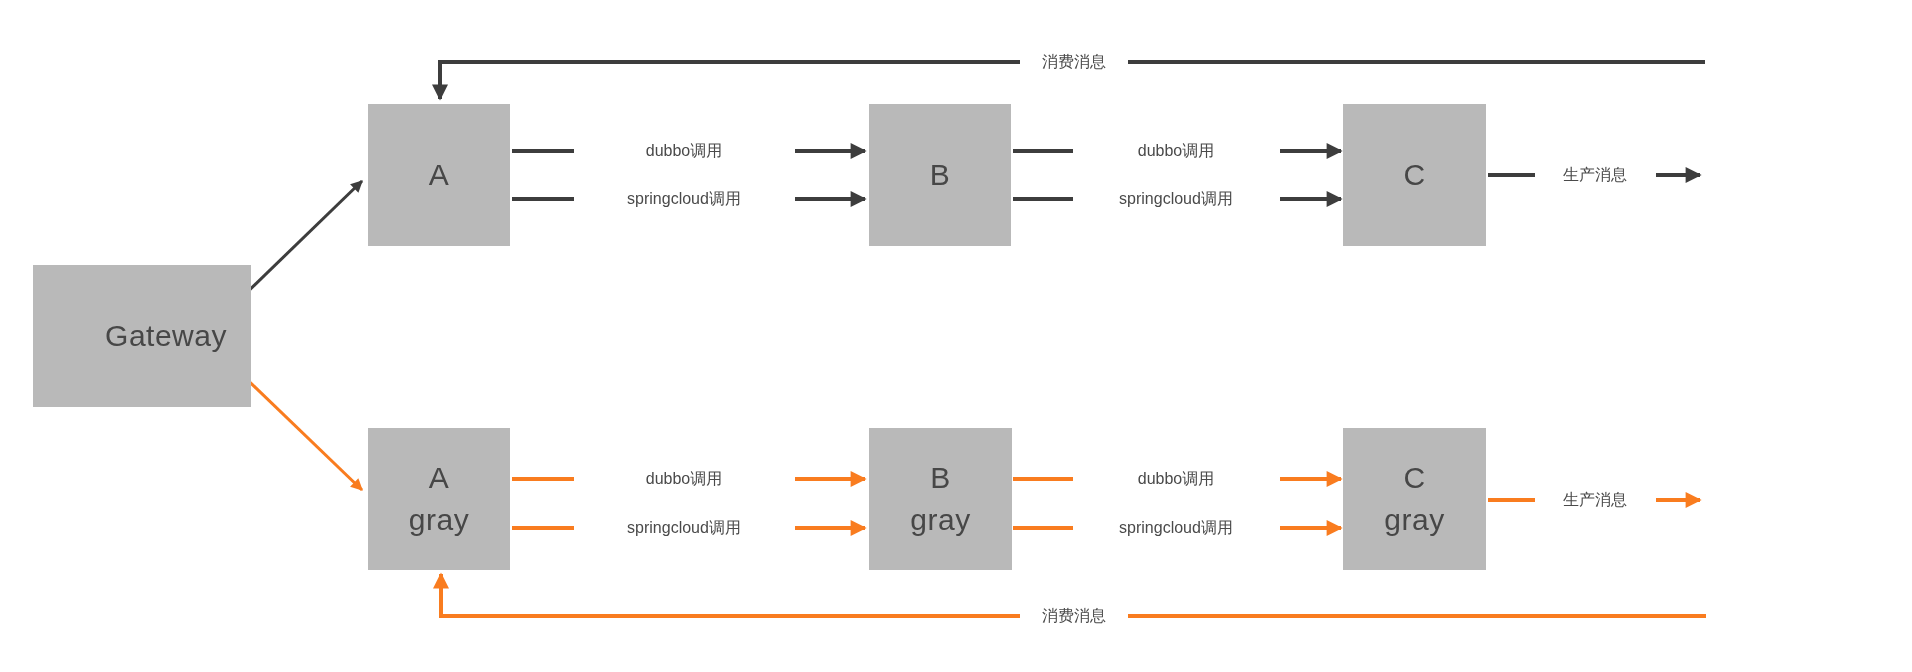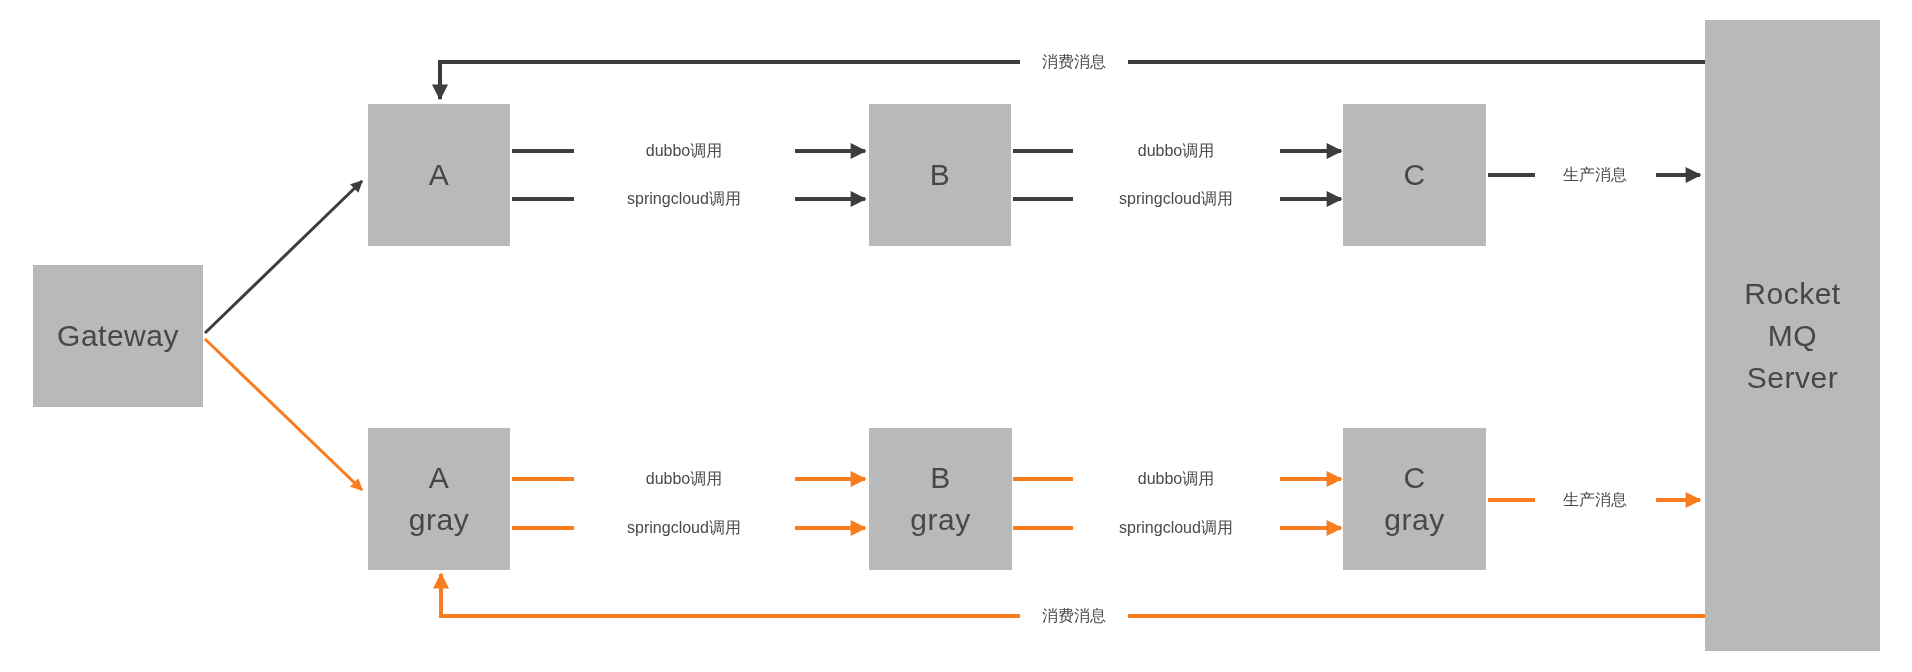--- a/index.html
+++ b/index.html
@@ -96,40 +96,37 @@
     <line x1="1013" y1="528" x2="1073" y2="528" class="ln-orange w4"></line>
     <line x1="1280" y1="528" x2="1341" y2="528" class="ln-orange w4" marker-end="url(#arrow-orange)"></line>
 
     <line x1="1488" y1="500" x2="1535" y2="500" class="ln-orange w4"></line>
     <line x1="1656" y1="500" x2="1700" y2="500" class="ln-orange w4" marker-end="url(#arrow-orange)"></line>
 
     <line x1="1706" y1="616" x2="1128" y2="616" class="ln-orange w4"></line>
     <polyline points="1020,616 441,616 441,574" class="ln-orange w4" marker-end="url(#arrow-orange)"></polyline>
   </svg>
 
-  <div class="node" style="left:33px;top:265px;width:170px;height:142px;">Gateway</div>
+  <div class="node" style="left:33px;top:265px;width:170px;height:142px;padding-left:48px;">Gateway</div>
 
   <div class="node" style="left:368px;top:104px;width:142px;height:142px;">A</div>
 
   <div class="node" style="left:869px;top:104px;width:142px;height:142px;">B</div>
 
   <div class="node" style="left:1343px;top:104px;width:143px;height:142px;">C</div>
 
   <div class="node" style="left:368px;top:428px;width:142px;height:142px;">A
 gray</div>
 
   <div class="node" style="left:869px;top:428px;width:143px;height:142px;">B
 gray</div>
 
   <div class="node" style="left:1343px;top:428px;width:143px;height:142px;">C
 gray</div>
 
-  <div class="node" style="left:1705px;top:20px;width:175px;height:631px;">Rocket
-MQ
-Server</div>
 
   <div class="edge-label" style="left:1074px;top:62px;">消费消息</div>
 
   <div class="edge-label" style="left:684px;top:151px;">dubbo调用</div>
 
   <div class="edge-label" style="left:684px;top:199px;">springcloud调用</div>
 
   <div class="edge-label" style="left:1176px;top:151px;">dubbo调用</div>
 
   <div class="edge-label" style="left:1176px;top:199px;">springcloud调用</div>

